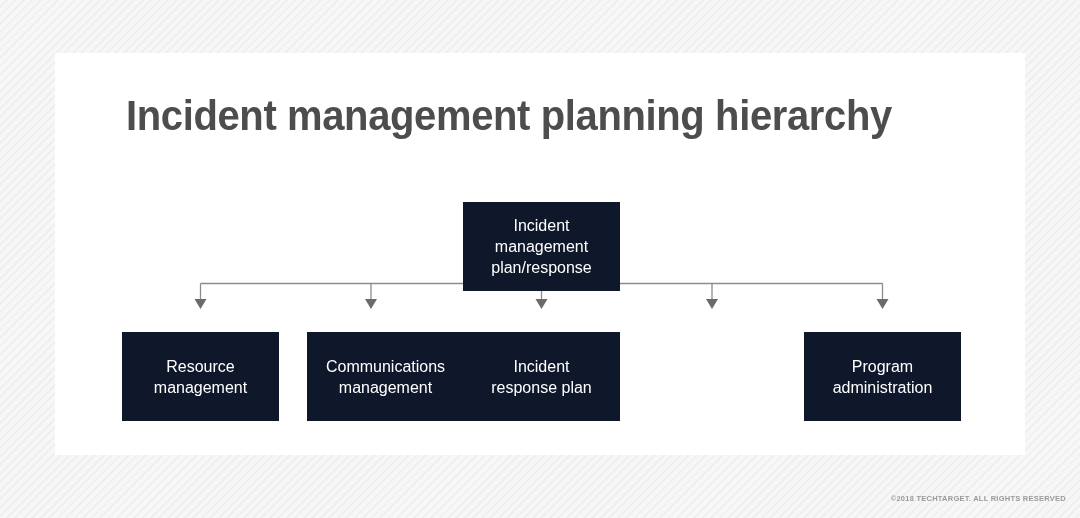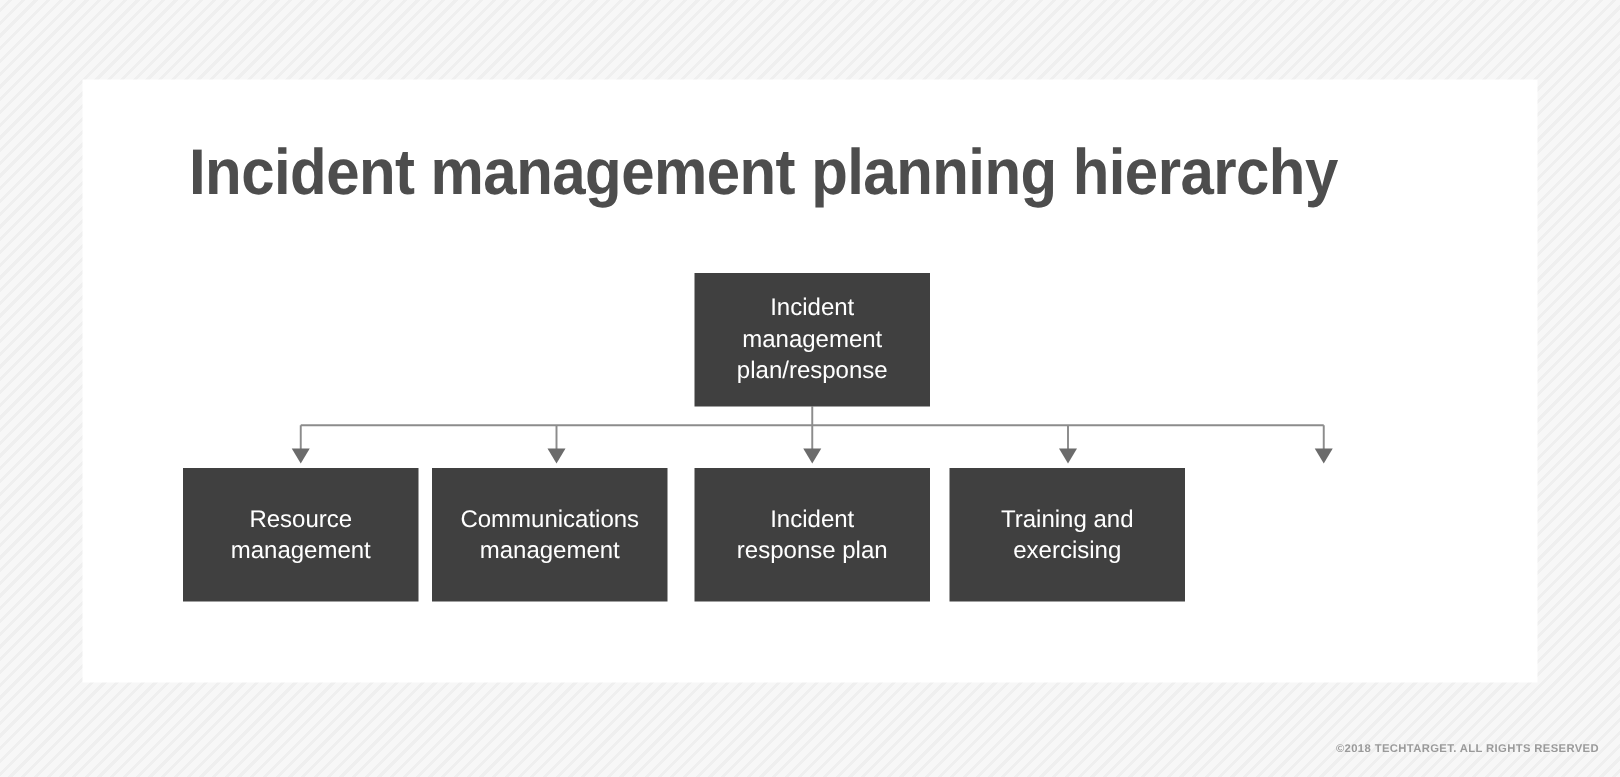--- a/index.html
+++ b/index.html
@@ -51,48 +51,49 @@
   .diagram {
     position: absolute;
     left: 0;
     top: 0;
     width: 970px;
     height: 402px;
   }
 
   .node {
     position: absolute;
-    background: #404040;
+    background: #0f172a;
     color: #ffffff;
     display: flex;
     align-items: center;
     justify-content: center;
     text-align: center;
     font-size: 16px;
     line-height: 21px;
     font-weight: normal;
     box-sizing: border-box;
     padding: 0 6px;
+    margin-top: 20px;
   }
   .node span { display: block; }
 
   .node-root {
     left: 408px;
     top: 129px;
     width: 157px;
     height: 89px;
   }
 
   .node-leaf {
     top: 259px;
     width: 157px;
     height: 89px;
   }
   .leaf-0 { left: 67px;  }
-  .leaf-1 { left: 233px; }
+  .leaf-1 { left: 252px; }
   .leaf-2 { left: 408px; }
   .leaf-3 { left: 578px; }
   .leaf-4 { left: 749px; }
 
   .connectors {
     position: absolute;
     left: 0;
     top: 0;
     width: 970px;
     height: 402px;
@@ -184,26 +185,26 @@
       </div>
     </div>
 
     <div class="node node-leaf leaf-2">
       <div>
         <span>Incident</span>
         <span>response plan</span>
       </div>
     </div>
 
-    <div class="node node-leaf leaf-3">
-      <div>
-        <span>Training and</span>
-        <span>exercising</span>
-      </div>
-    </div>
-
+
+    <div class="node node-leaf leaf-4">
+      <div>
+        <span>Program</span>
+        <span>administration</span>
+      </div>
+    </div>
 
   </div>
 </div>
 
 <div class="footer">
   <div class="copyright">©2018 TECHTARGET. ALL RIGHTS RESERVED</div>
 </div>
 
 </body></html>

